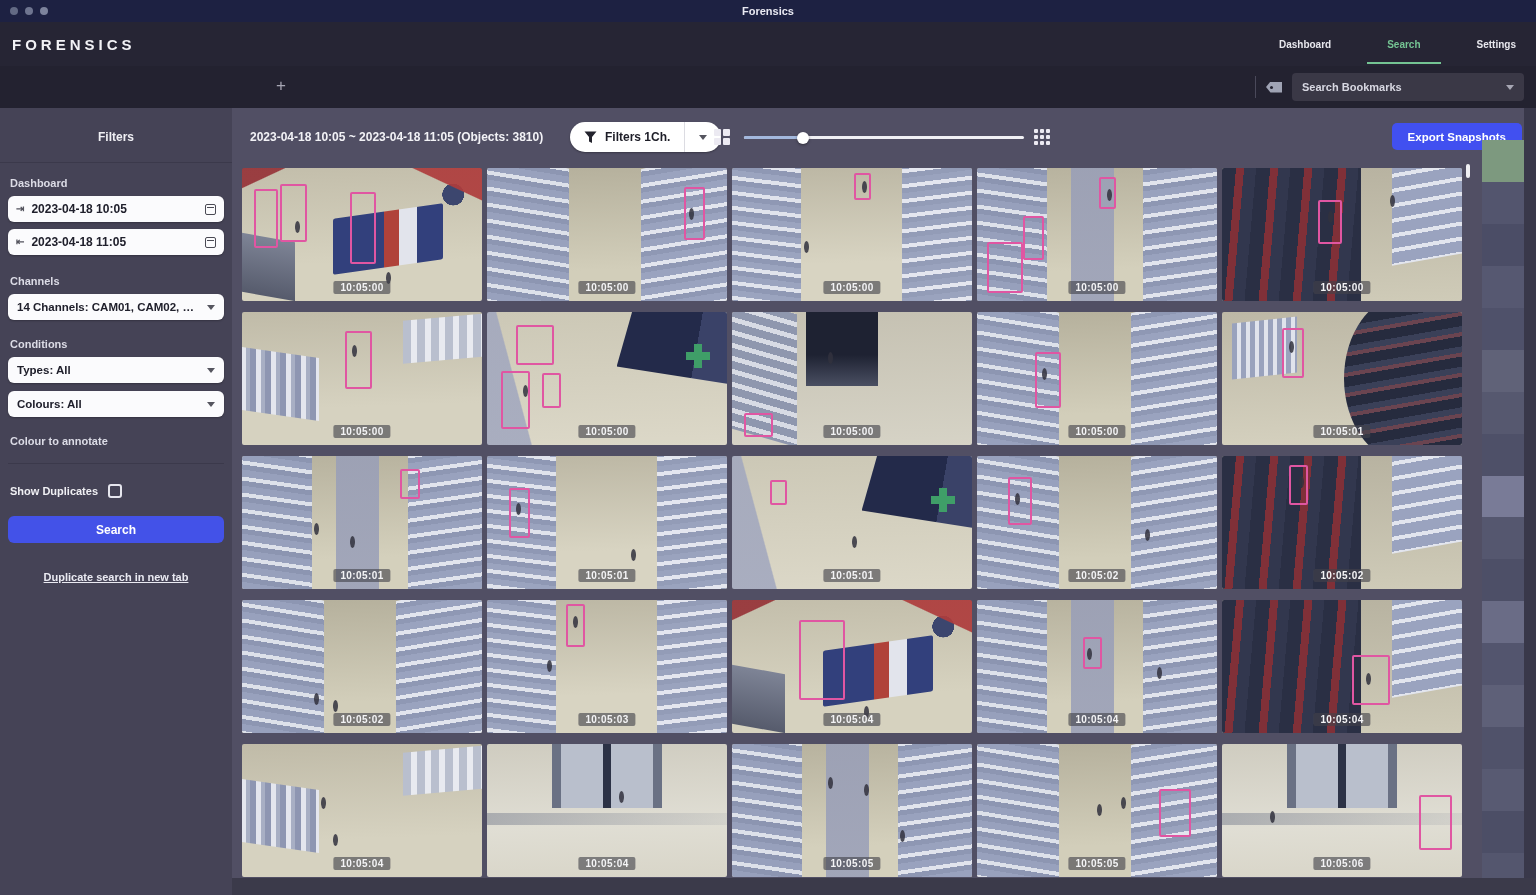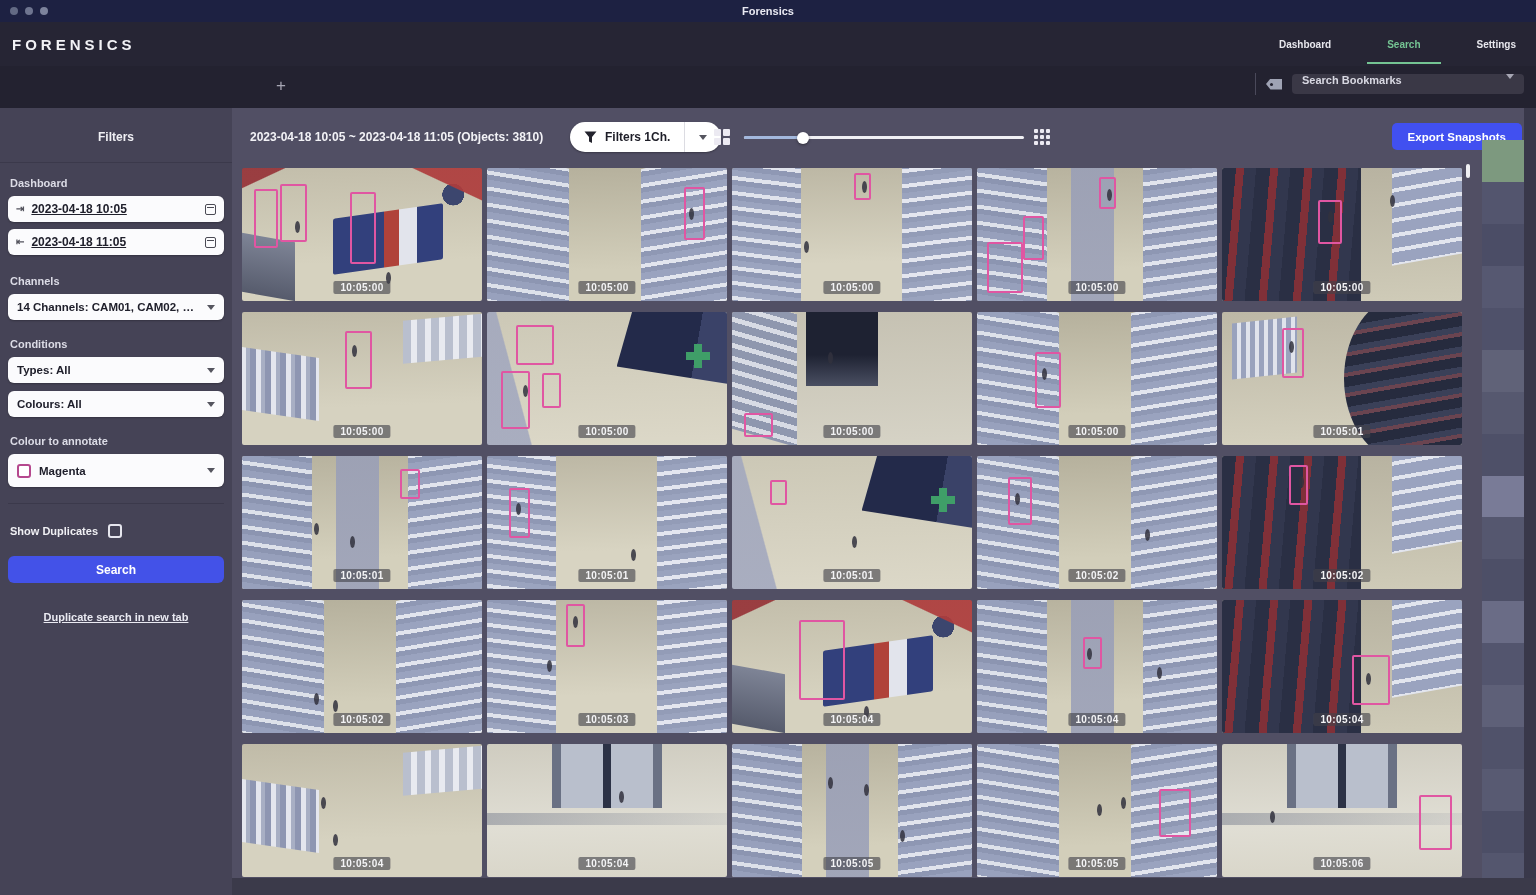--- a/index.html
+++ b/index.html
@@ -25,32 +25,32 @@
   .tabbar { position:absolute; left:0; top:66px; width:100%; height:42px; background:#232230; }
   .tab { position:absolute; left:6px; top:0; width:258px; height:42px; background:#3a384c; border-radius:6px 6px 0 0; display:flex; align-items:center; padding:0 10px; gap:8px; }
   .tab-dot { width:8px; height:8px; border-radius:50%; background:#d6559a; flex:0 0 auto; }
   .tab-label { color:#f0f0f4; font-size:11px; font-weight:600; flex:1 1 auto; white-space:nowrap; overflow:hidden; }
   .tab-close { color:#cfcfd8; font-size:13px; cursor:pointer; padding:0 2px; }
   .newtab { position:absolute; left:276px; top:10px; color:#a7a7b4; font-size:17px; font-weight:400; cursor:pointer; }
   .bm-wrap { position:absolute; right:12px; top:7px; display:flex; align-items:center; gap:10px; }
   .bm-divider { width:1px; height:22px; background:#4a495a; }
   .tag-icon { width:16px; height:11px; background:#9fa3b4; clip-path:polygon(0 50%, 28% 0, 100% 0, 100% 100%, 28% 100%); position:relative; }
   .tag-icon::after { content:""; position:absolute; left:4px; top:4px; width:3px; height:3px; border-radius:50%; background:#232230; }
-  .bm-select { width:232px; height:20px; background:#3a3846; border-radius:4px; display:flex; padding:0 10px; cursor:pointer; }
+  .bm-select { width:232px; height:28px; background:#3a3846; border-radius:4px; display:flex; align-items:center; padding:0 10px; cursor:pointer; }
   .bm-label { color:#d8d8e2; font-size:11px; font-weight:600; flex:1; }
   .caret { width:0; height:0; border-left:4px solid transparent; border-right:4px solid transparent; border-top:5px solid #a7a7b4; }
 
   
   .sidebar { position:absolute; left:0; top:108px; width:232px; height:787px; background:#454356; }
   .sb-title { text-align:center; color:#f0f0f4; font-size:12px; font-weight:bold; padding:22px 0 18px; border-bottom:1px solid #3b394b; }
   .sb-section { padding:0 8px; }
   .sb-label { color:#dcdce6; font-size:11px; font-weight:600; margin:14px 2px 7px; }
   .sb-input { height:26px; background:#fbfbfd; border-radius:6px; display:flex; align-items:center; padding:0 8px; gap:7px; margin-bottom:7px; cursor:pointer; box-shadow:0 1px 2px rgba(0,0,0,.25); }
   .sb-input .tiny-icon { color:#55555f; font-size:10px; font-weight:bold; line-height:1; }
-  .sb-input .val { color:#20202c; font-size:12px; font-weight:bold; flex:1;text-decoration:underline; }
+  .sb-input .val { color:#20202c; font-size:12px; font-weight:bold; flex:1; }
   .cal { width:11px; height:11px; border:1.5px solid #4a4a54; border-radius:2px; position:relative; flex:0 0 auto; }
   .cal::before { content:""; position:absolute; left:1px; right:1px; top:2px; height:1.5px; background:#4a4a54; }
   .sb-select { height:26px; background:#fbfbfd; border-radius:6px; display:flex; align-items:center; padding:0 9px; gap:8px; margin-bottom:8px; cursor:pointer; box-shadow:0 1px 2px rgba(0,0,0,.25); }
   .sb-select .val { color:#20202c; font-size:11.5px; font-weight:bold; flex:1; white-space:nowrap; overflow:hidden; text-overflow:ellipsis; }
   .sb-select .caret { border-top-color:#55555f; }
   .sb-select.tall { height:33px; }
   .swatch { width:14px; height:14px; border:2.5px solid #b5488e; border-radius:3px; background:#fff; flex:0 0 auto; }
   .sb-divider { height:1px; background:#3b394b; margin:16px 0 0; }
   .dup-row { display:flex; align-items:center; gap:10px; margin:20px 2px 0; }
   .dup-label { color:#f0f0f4; font-size:11px; font-weight:600; }
@@ -194,25 +194,20 @@
       <div class="sb-select">
         <span class="val">Types: All</span>
         <span class="caret"></span>
       </div>
       <div class="sb-select">
         <span class="val">Colours: All</span>
         <span class="caret"></span>
       </div>
 
       <div class="sb-label" style="margin-top:18px;">Colour to annotate</div>
-      <div class="sb-select tall">
-        <span class="swatch"></span>
-        <span class="val">Magenta</span>
-        <span class="caret"></span>
-      </div>
 
       <div class="sb-divider"></div>
 
       <div class="dup-row">
         <span class="dup-label">Show Duplicates</span>
         <span class="checkbox"></span>
       </div>
 
       <button class="search-btn">Search</button>
       <a class="dup-link">Duplicate search in new tab</a>

